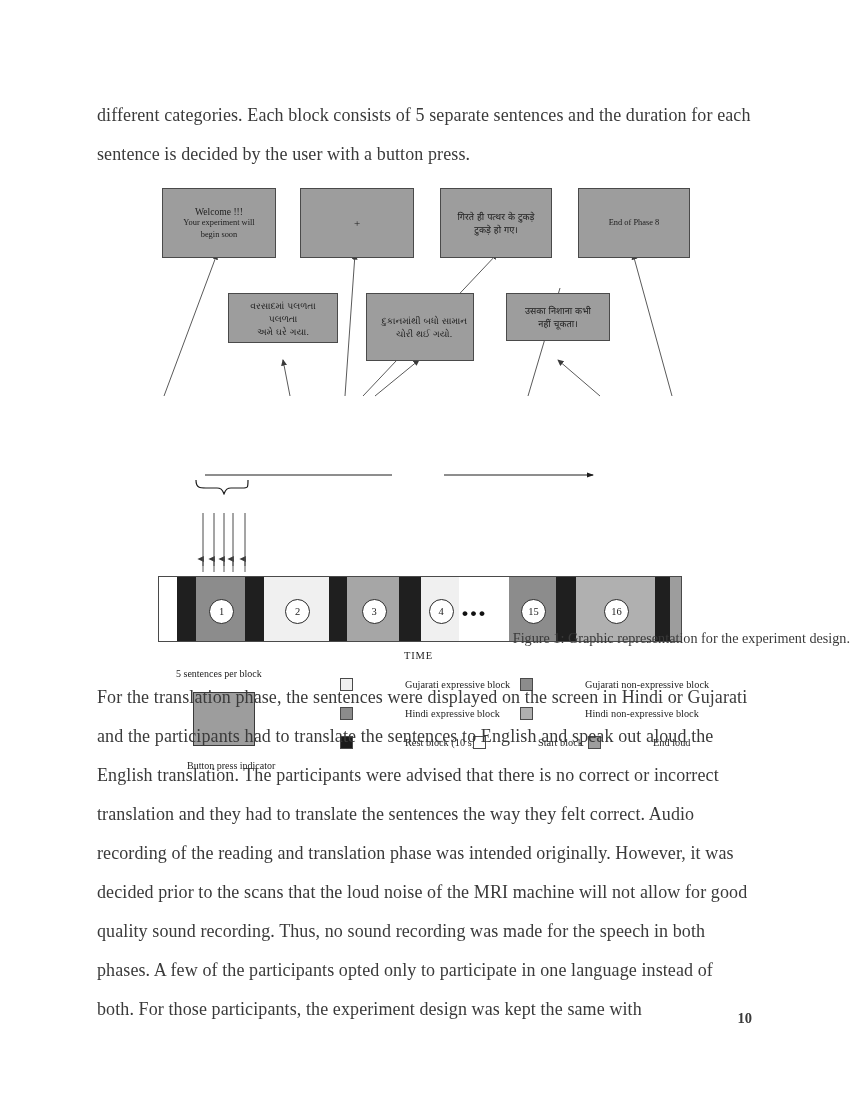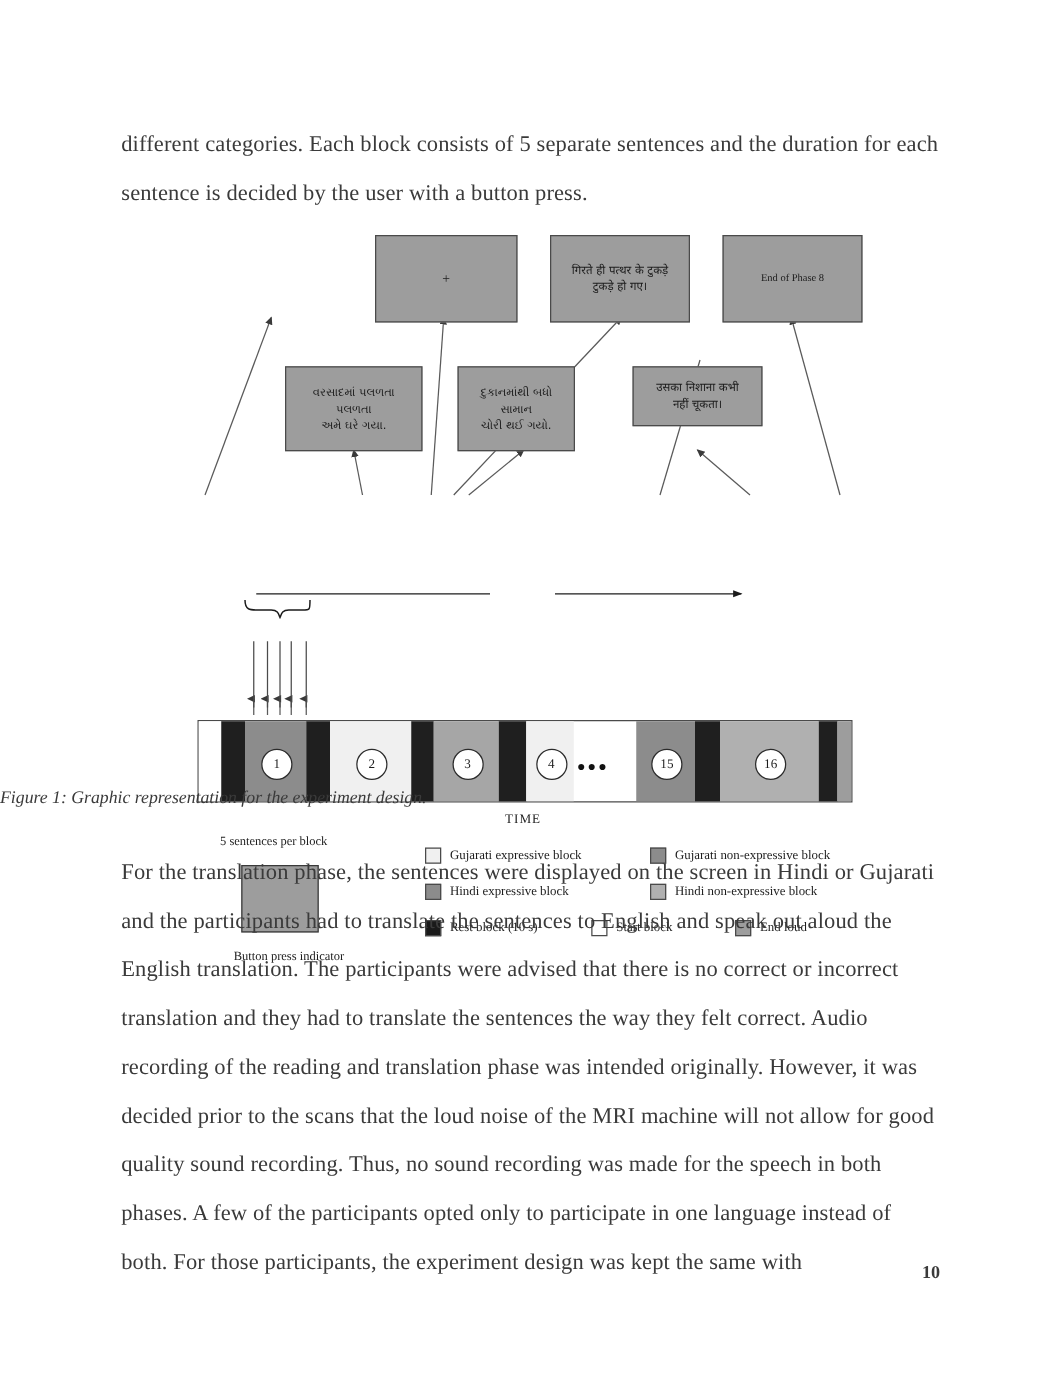--- a/index.html
+++ b/index.html
@@ -99,35 +99,35 @@
   #blockdetail {
     position:absolute; left:193px; top:512px;
     width:62px; height:54px;
     background:#9d9d9d; border:1px solid #3a3a3a;
     box-sizing:border-box;
   }
 
   
   #legend { position:absolute; left:340px; top:498px; width:360px; }
   .lrow { position:relative; height:29px; }
-  .litem { position:absolute; display:flex; align-items:center; }
+  .litem { position:absolute; display:flex; align-items:center;gap:45px; }
   .sw {
     width:13px; height:13px;
     border:1px solid #4a4a4a;
     box-sizing:border-box;
     margin-right:7px;
     flex:0 0 auto;
   }
   .llabel { font-size:10.3px; color:#1c1c1c; white-space:nowrap; }
 
   
   #caption {
     position:absolute; left:0; top:630px; width:850px;
-    text-align:left;
-    font-style:italic; font-size:14.2px; color:#3a3a3a;
+    text-align:right;
+    font-size:14.2px; color:#3a3a3a;
   }
 </style>
 </head>
 <body>
 
 <div class="page">
 
   <div class="bodytext" id="para-top">
     <p>different categories. Each block consists of 5 separate sentences and the duration for each sentence is decided by the user with a button press.</p>
   </div>
@@ -176,44 +176,51 @@
       <line x1="233" y1="392" x2="233" y2="379" stroke="#5a5a5a" stroke-width="1" marker-end="url(#arwUp)"></line>
       <line x1="245" y1="392" x2="245" y2="379" stroke="#5a5a5a" stroke-width="1" marker-end="url(#arwUp)"></line>
 
       <line x1="203" y1="333" x2="203" y2="386" stroke="#4a4a4a" stroke-width="1"></line>
       <line x1="214" y1="333" x2="214" y2="386" stroke="#4a4a4a" stroke-width="1"></line>
       <line x1="224" y1="333" x2="224" y2="386" stroke="#4a4a4a" stroke-width="1"></line>
       <line x1="233" y1="333" x2="233" y2="386" stroke="#4a4a4a" stroke-width="1"></line>
       <line x1="245" y1="333" x2="245" y2="386" stroke="#4a4a4a" stroke-width="1"></line>
     </svg>
 
+    <div class="screen" id="scr-welcome" style="left:162px; top:8px; width:114px; height:70px;">
+      <div class="txt scr-en">
+        <div class="big">Welcome !!!</div>
+        <div>Your experiment will</div>
+        <div>begin soon</div>
+      </div>
+    </div>
 
     <div class="screen" id="scr-fix" style="left:300px; top:8px; width:114px; height:70px;">
       <div class="txt scr-plus">+</div>
     </div>
 
     <div class="screen" id="scr-hindi-top" style="left:440px; top:8px; width:112px; height:70px;">
       <div class="txt scr-in">
         <div>गिरते ही पत्थर के टुकड़े</div>
         <div>टुकड़े हो गए।</div>
       </div>
     </div>
 
     <div class="screen" id="scr-end" style="left:578px; top:8px; width:112px; height:70px;">
       <div class="txt scr-en">End of Phase 8</div>
     </div>
 
-    <div class="screen" id="scr-guj-expr" style="left:228px; top:113px; width:110px; height:68px;">
+    <div class="screen" id="scr-guj-expr" style="left:228px; top:113px; width:110px; height:50px;">
       <div class="txt scr-in">
         <div>વરસાદમાં પલળતા પલળતા</div>
         <div>અમે ઘરે ગયા.</div>
       </div>
     </div>
 
-    <div class="screen" id="scr-guj-non" style="left:366px; top:113px; width:94px; height:68px;">
+    <div class="screen" id="scr-guj-non" style="left:366px; top:113px; width:108px; height:68px;justify-content:flex-end;">
       <div class="txt scr-in">
         <div>દુકાનમાંથી બધો સામાન</div>
         <div>ચોરી થઈ ગયો.</div>
       </div>
     </div>
 
     <div class="screen" id="scr-hindi-non" style="left:506px; top:113px; width:104px; height:48px;">
       <div class="txt scr-in">
         <div>उसका निशाना कभी</div>
         <div>नहीं चूकता।</div>

